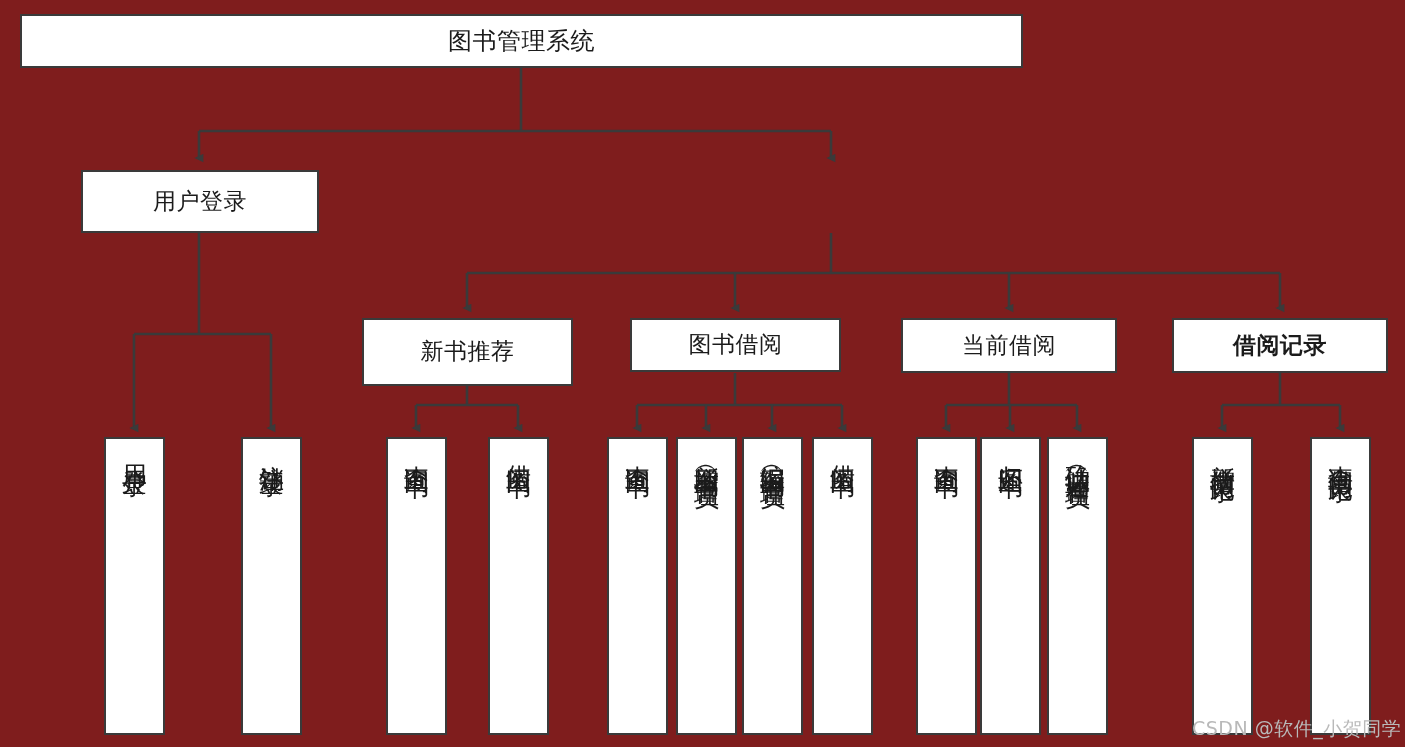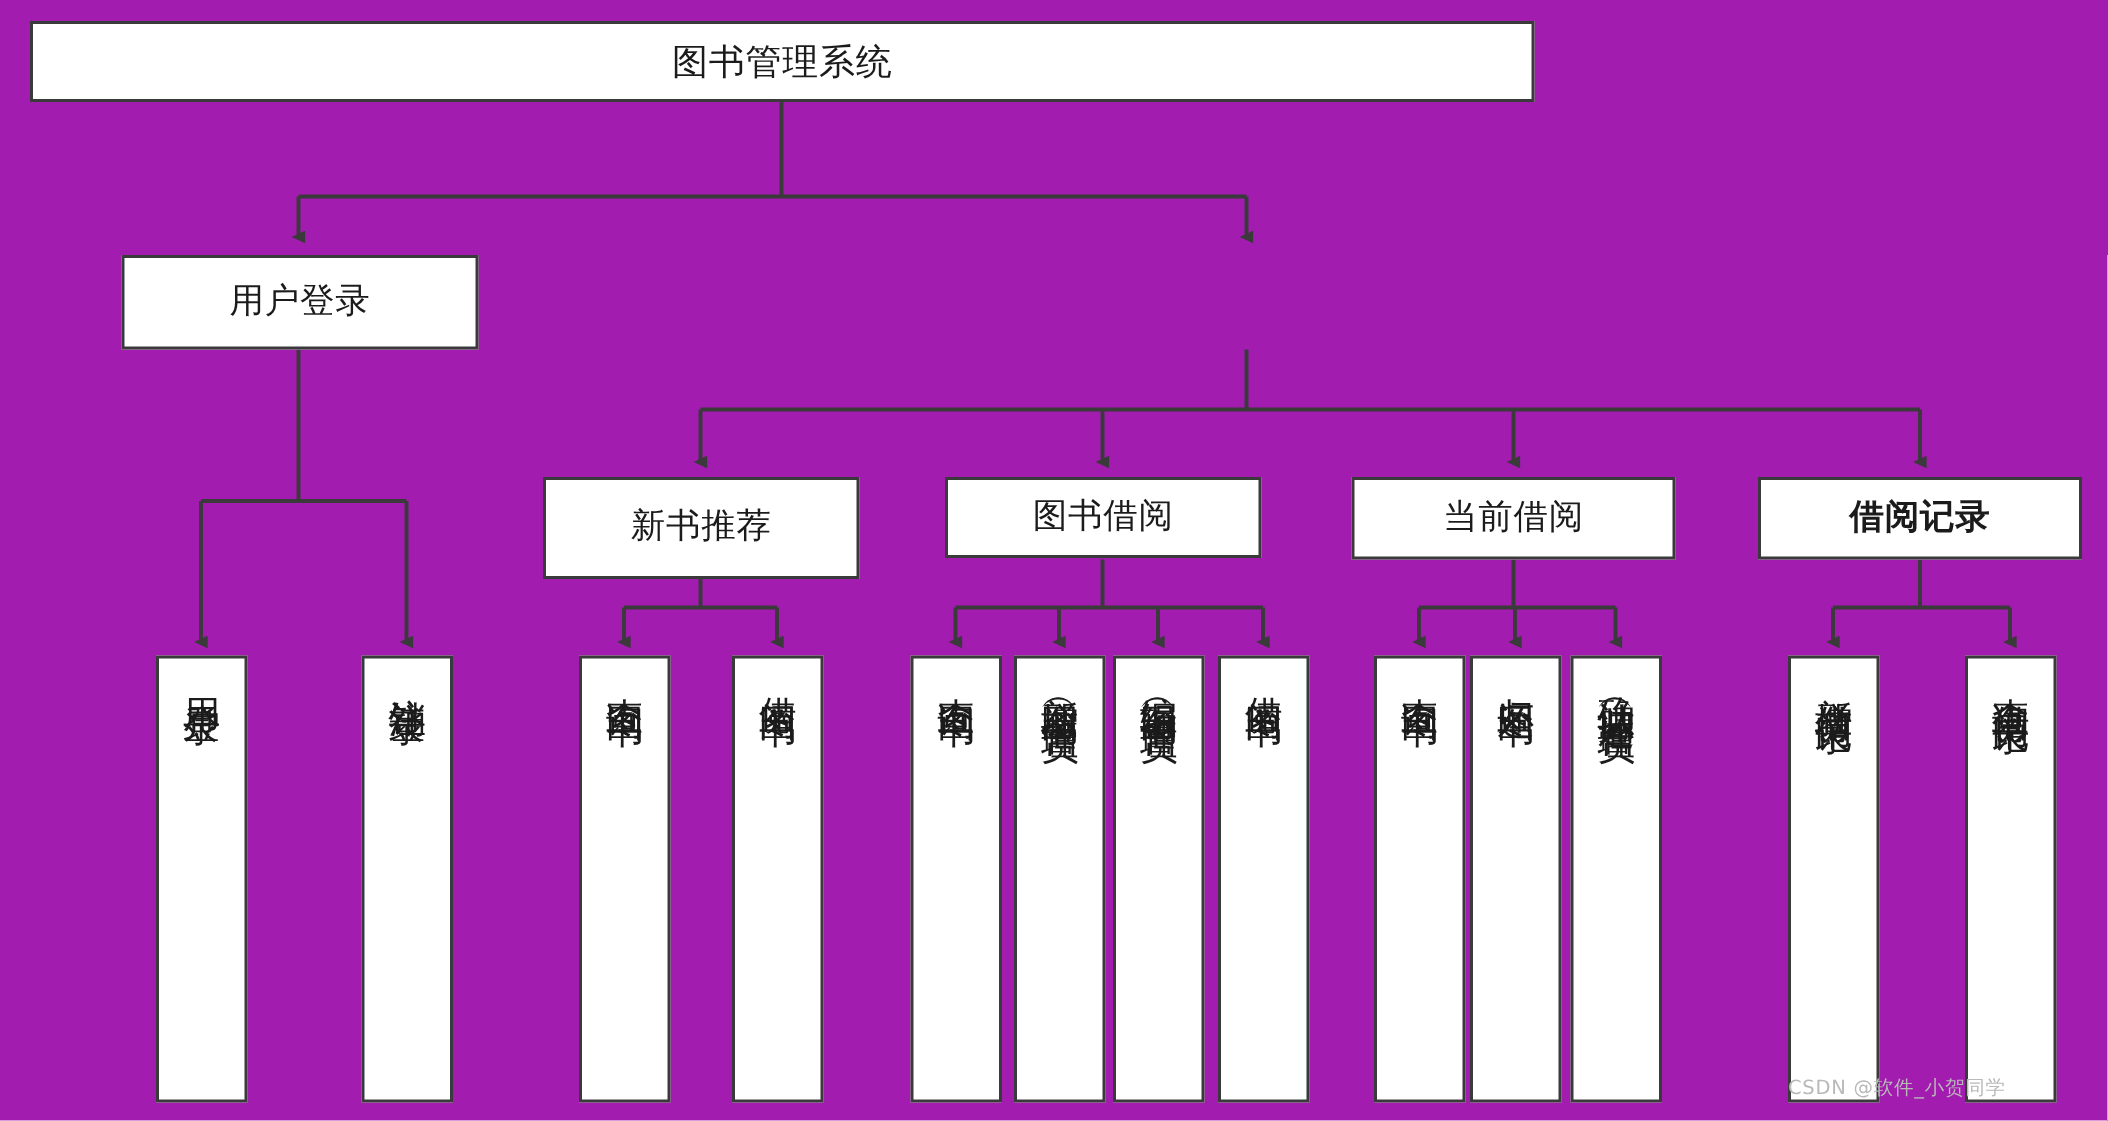--- a/index.html
+++ b/index.html
@@ -8,21 +8,21 @@
     padding: 0;
     background: #ffffff;
   }
   body {
     font-family: "DejaVu Sans", "Liberation Sans", sans-serif;
   }
   #canvas {
     position: relative;
     width: 1405px;
     height: 747px;
-    background: #a21caf;
+    background: #7f1d1d;
     overflow: hidden;
   }
   #wires {
     position: absolute;
     left: 0;
     top: 0;
     width: 1405px;
     height: 747px;
     pointer-events: none;
   }
@@ -57,21 +57,21 @@
   .node.vert .label {
     writing-mode: vertical-rl;
     text-orientation: upright;
     font-size: 25px;
     line-height: 1.0;
     letter-spacing: 3px;
     white-space: nowrap;
   }
   .watermark {
     position: absolute;
-    font-size: 13px;
+    font-size: 19px;
     color: #b9b9b9;
     white-space: nowrap;
     z-index: 5;
     letter-spacing: 0.5px;
   }
 </style>
 </head>
 <body>
 
 <div id="canvas">

